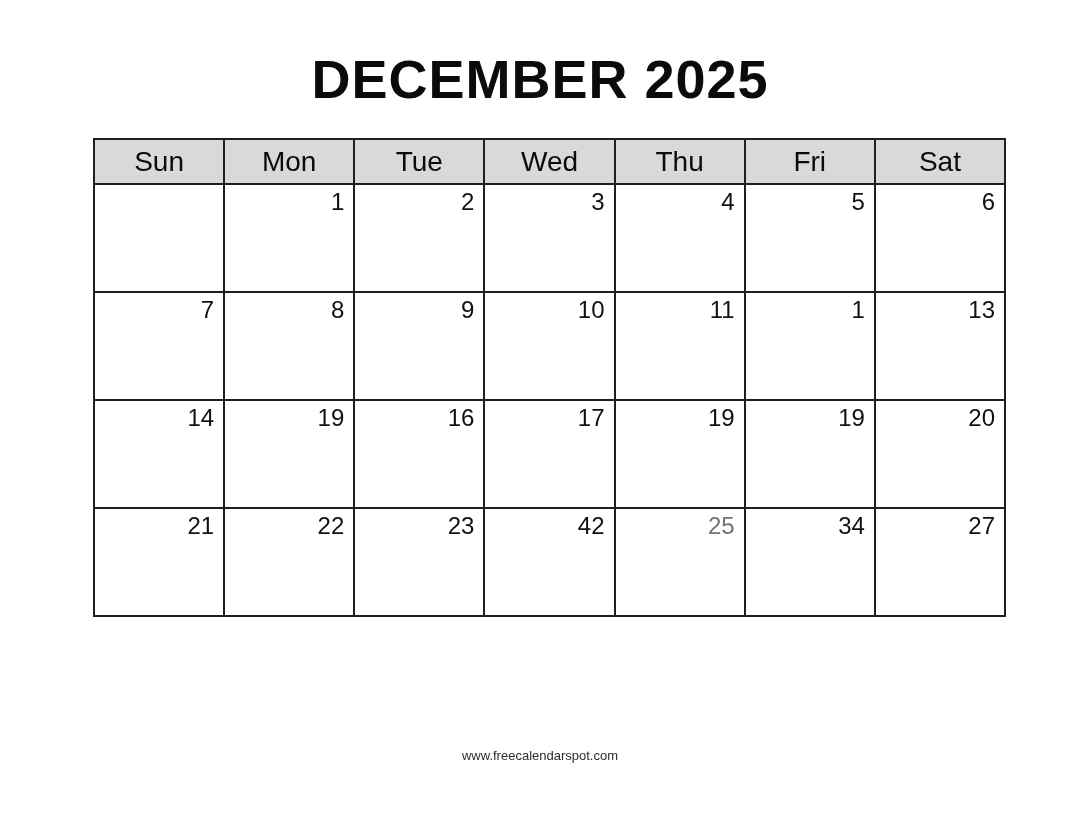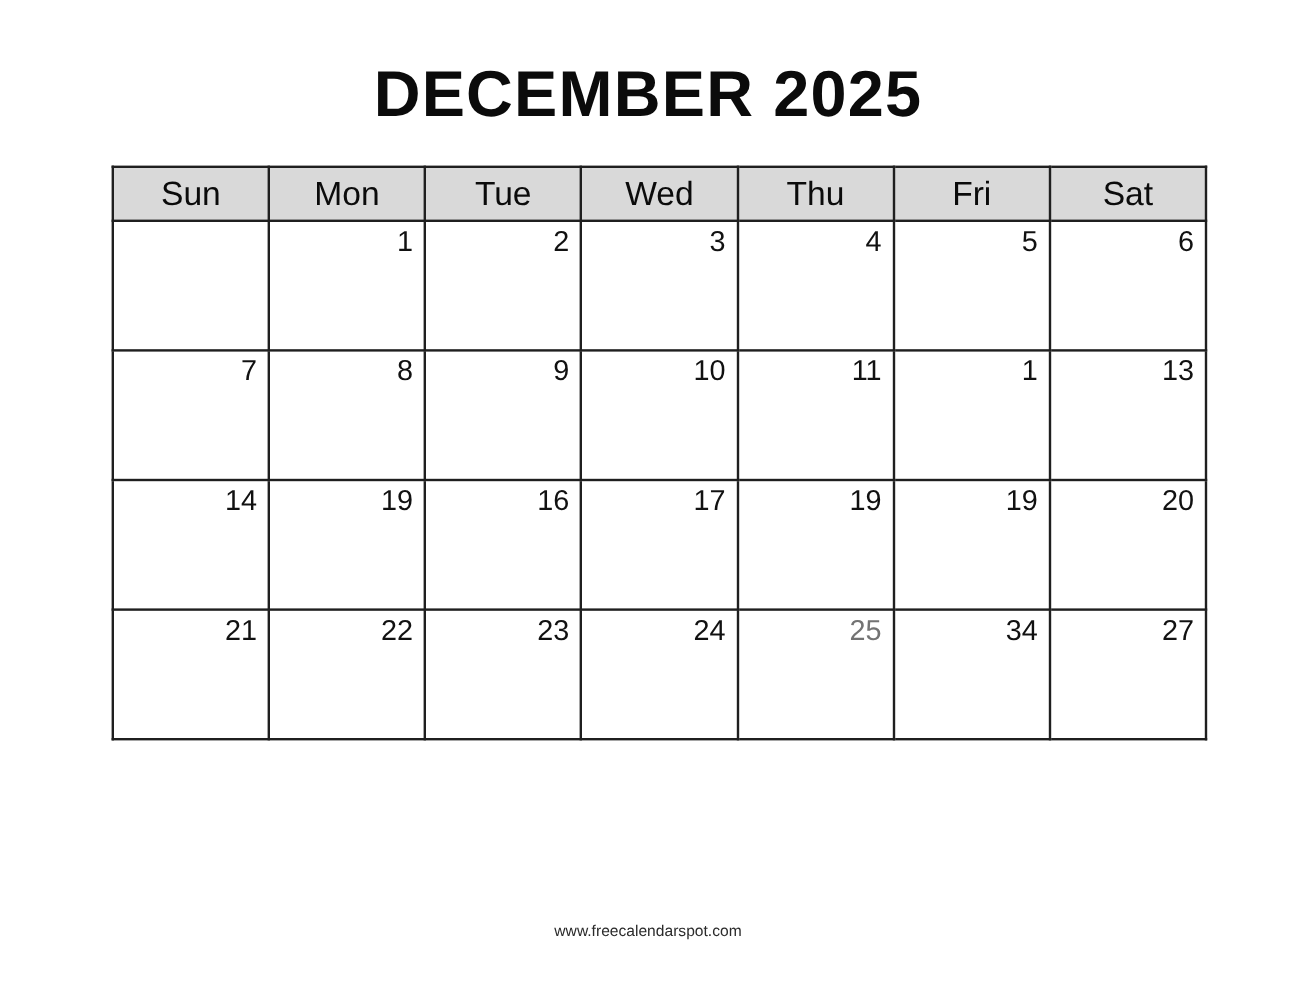--- a/index.html
+++ b/index.html
@@ -56,21 +56,21 @@
     font-size: 24px;
     color: #111111;
     text-align: right;
     vertical-align: top;
     padding: 3px 9px 0 0;
     font-family: "Liberation Sans", sans-serif;
     font-weight: 400;
   }
   .footer {
     position: absolute;
-    top: 768px;
+    top: 748px;
     left: 0;
     width: 100%;
     text-align: center;
     font-size: 13px;
     color: #2b2b2b;
     font-family: "Liberation Sans", sans-serif;
   }
 </style>
 </head>
 <body>
@@ -116,21 +116,21 @@
         <td>16</td>
         <td>17</td>
         <td>19</td>
         <td>19</td>
         <td>20</td>
       </tr>
       <tr>
         <td>21</td>
         <td>22</td>
         <td>23</td>
-        <td>24</td>
+        <td>42</td>
         <td style="color: #737373;">25</td>
         <td>34</td>
         <td>27</td>
       </tr>
     </tbody>
   </table>
 
   <div class="footer">www.freecalendarspot.com</div>
 
 </div>

